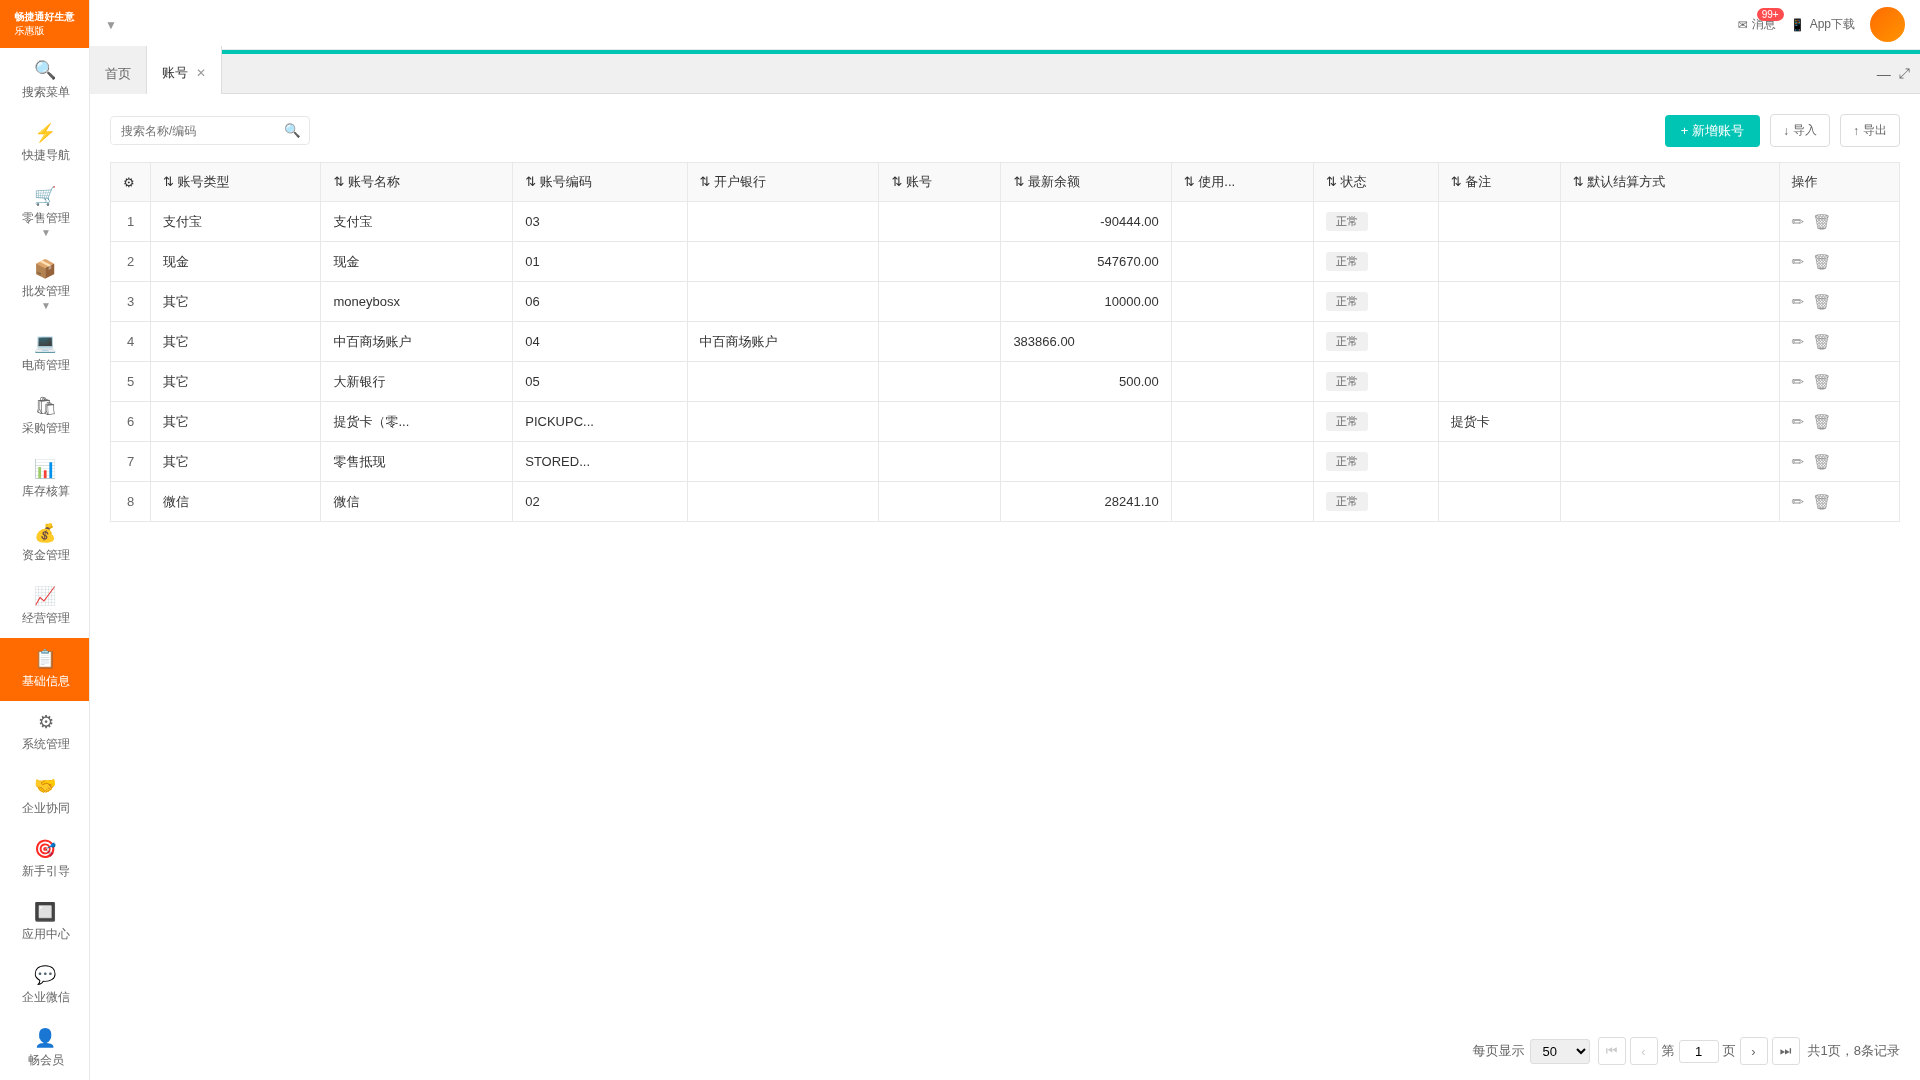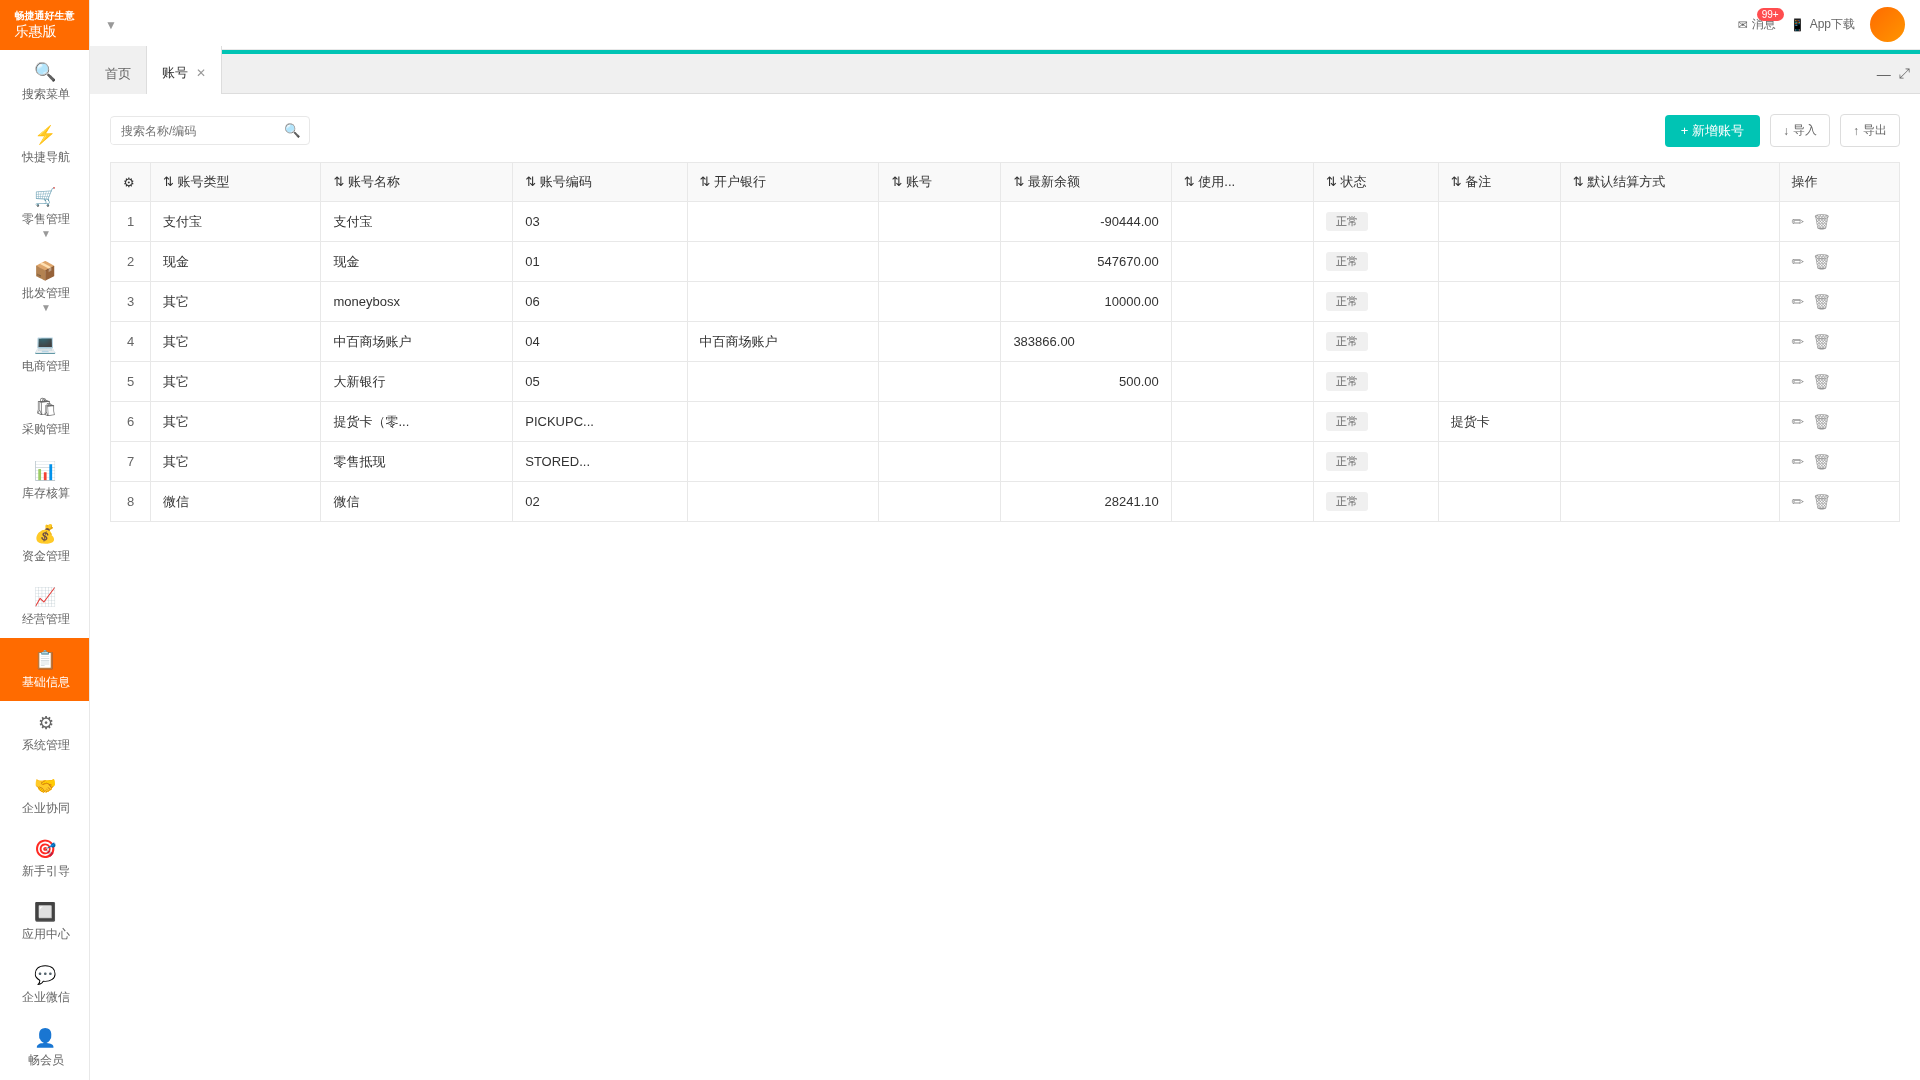--- a/index.html
+++ b/index.html
@@ -274,21 +274,21 @@
       width: 100%;
     }
   </style>
 </head>
 <body>
 
 <div class="sidebar">
   <div class="sidebar-logo">
     <div>
       <div style="color:white;font-size:10px;font-weight:bold;">畅捷通好生意</div>
-      <div style="color:white;font-size:14px;">乐惠版</div>
+      <div style="color:white;font-size:10px;">乐惠版</div>
     </div>
   </div>
 
   <div class="sidebar-item">
     <div class="icon">🔍</div>
     <span>搜索菜单</span>
   </div>
   <div class="sidebar-item">
     <div class="icon">⚡</div>
     <span>快捷导航</span>
@@ -580,14 +580,33 @@
       <td>
         <div class="action-icons">
           <span class="action-icon" title="编辑">✏</span>
           <span class="action-icon" title="删除">🗑</span>
         </div>
       </td>
     </tr>
         </tbody>
     </table>
 
+    <div class="pagination">
+      <div class="per-page">
+        <span>每页显示</span>
+        <select class="per-page-select">
+          <option>50</option>
+          <option>100</option>
+        </select>
+      </div>
+      <div class="page-nav">
+        <button class="page-btn" disabled="">⏮</button>
+        <button class="page-btn" disabled="">‹</button>
+        <span>第</span>
+        <input class="page-input" type="text" value="1" style="">
+        <span>页</span>
+        <button class="page-btn">›</button>
+        <button class="page-btn">⏭</button>
+      </div>
+      <span>共1页，8条记录</span>
+    </div>
   </div>
 </div>
 
 </body></html>

